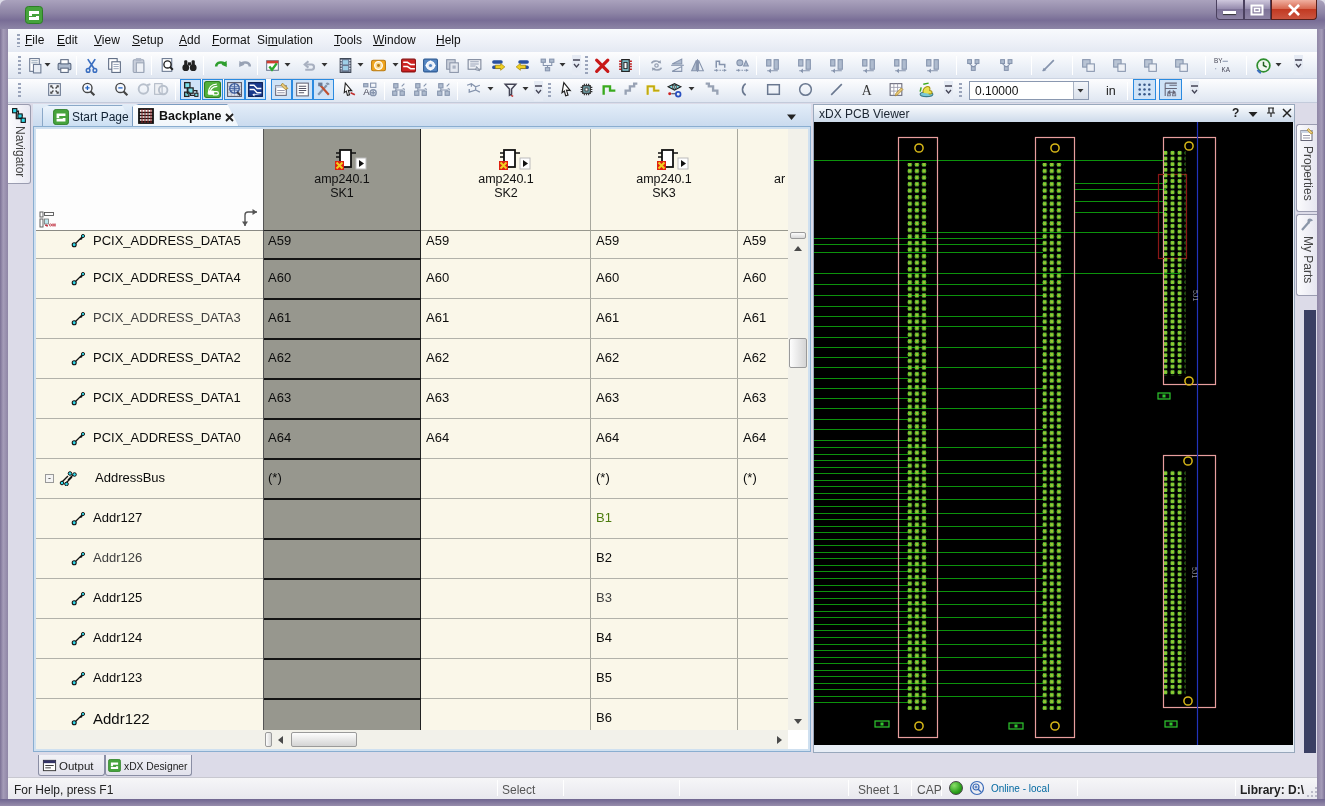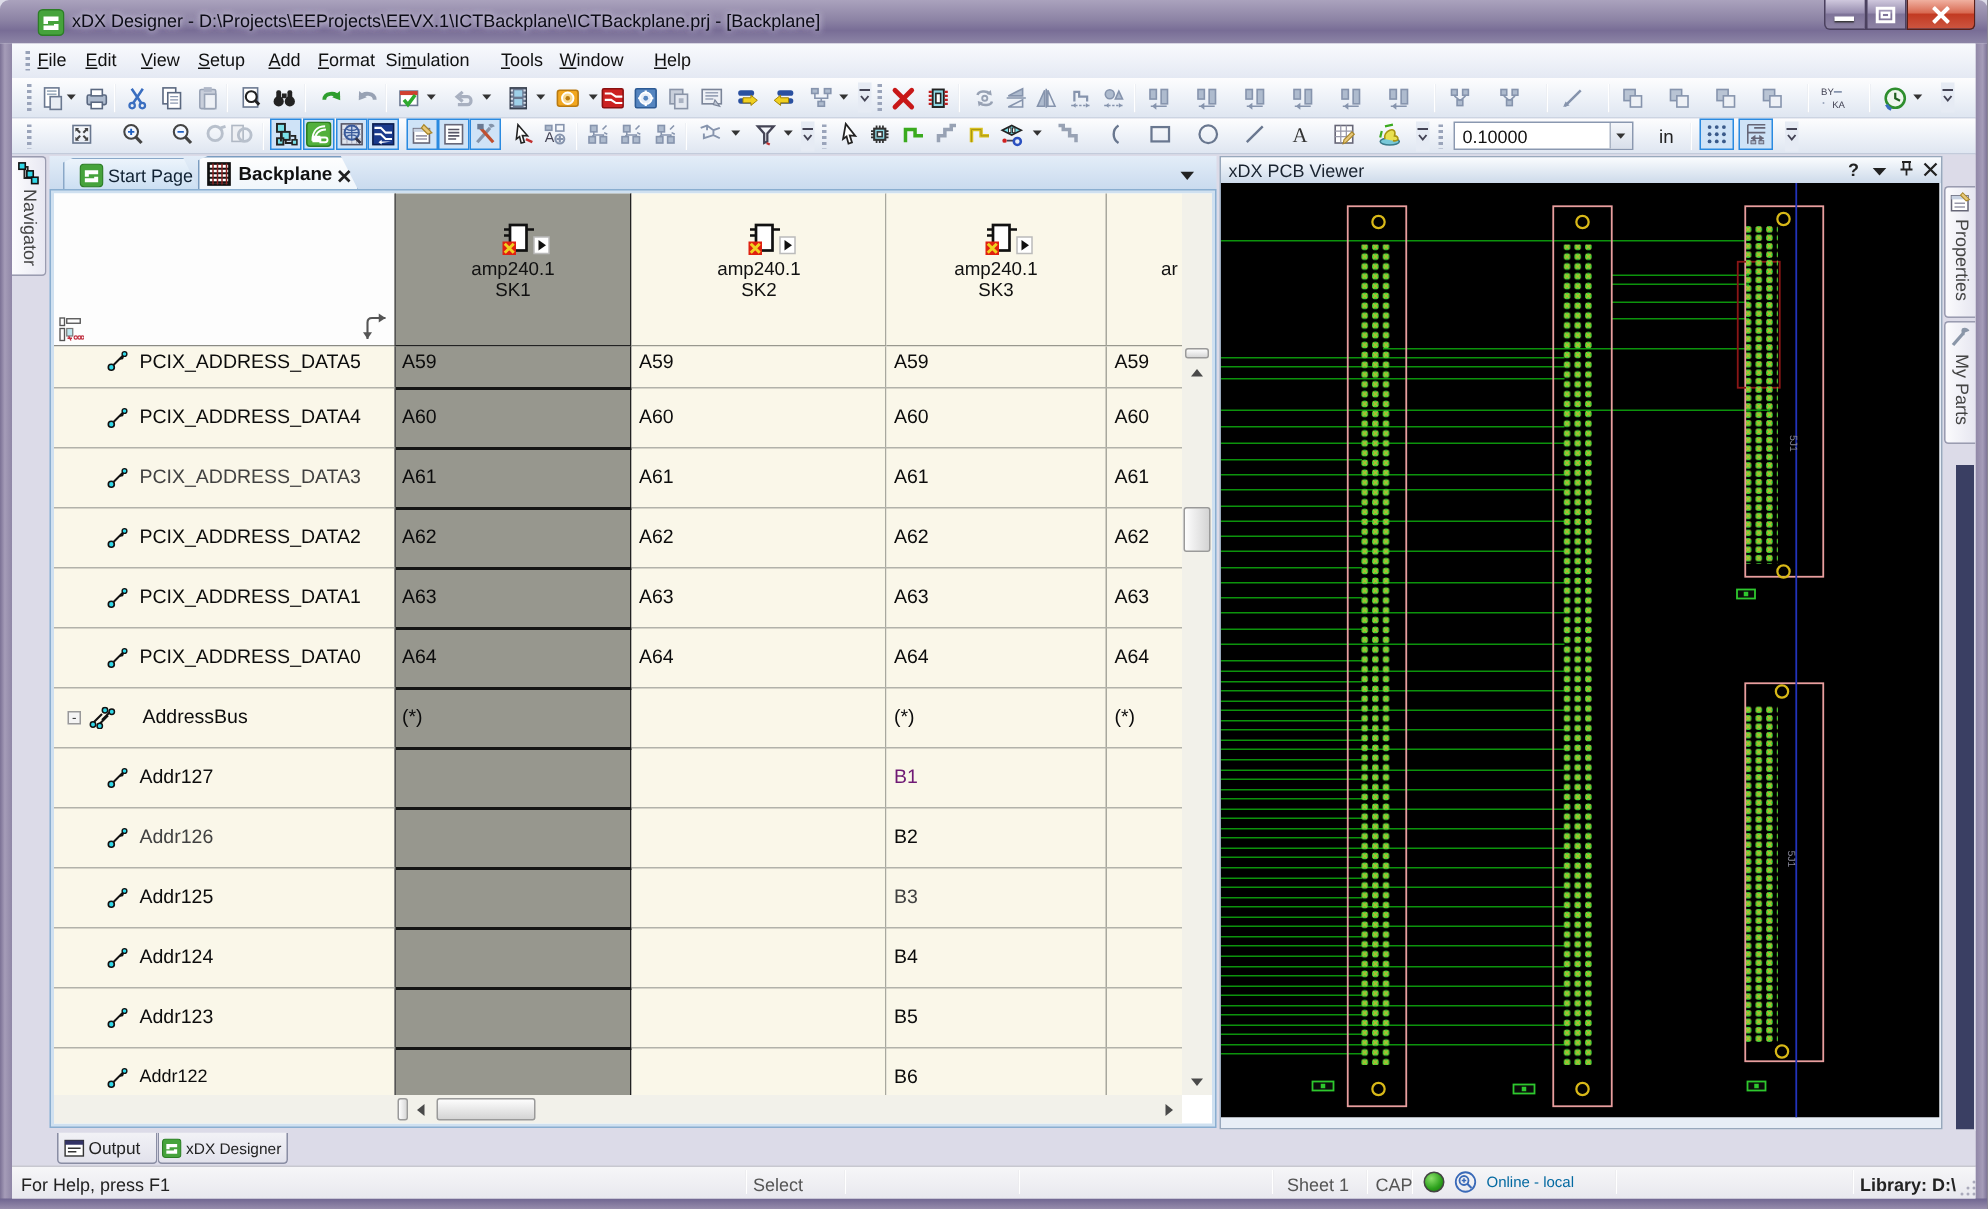--- a/index.html
+++ b/index.html
@@ -10,21 +10,20 @@
 <div id="win">
 
 <div class="w" style="left:0;top:0;width:1325px;height:29px;background:linear-gradient(#aaa2bd,#8d84a5 45%,#786d96 70%,#8d85a6);border-radius:6px 6px 0 0"></div>
 <div class="w" style="left:0;top:29px;width:8px;height:777px;background:linear-gradient(90deg,#7b7195,#a59cb8 40%,#8f86a6)"></div>
 <div class="w" style="left:1317px;top:29px;width:8px;height:777px;background:linear-gradient(90deg,#8f86a6,#a59cb8 60%,#7b7195)"></div>
 <div class="w" style="left:0;top:799px;width:1325px;height:7px;background:linear-gradient(#6f6590,#978dac)"></div>
 <svg class="w" style="left:25px;top:6px" width="18" height="18" viewBox="0 0 18 18">
 <rect x="0.5" y="0.5" width="17" height="17" rx="3" fill="#46a33c" stroke="#2c7d26"></rect>
 <path d="M4 5 h10 v3 h-7 v2 h7 v4 H4 v-3 h7 v-1 H4 z" fill="#fff"></path>
     </svg>
-<div class="w" style="left:48px;top:7px;font-size:12px;color:#0c0c16;text-shadow:0 0 4px #cfcade,0 0 4px #cfcade">xDX Designer - D:\Projects\EEProjects\EEVX.1\ICTBackplane\ICTBackplane.prj - [Backplane]</div>
 <div class="w" style="left:1216px;top:0;width:28px;height:20px;background:linear-gradient(#cfc8dd,#978daf 45%,#7e7398 50%,#8d83a4);border:1px solid #4b415f;border-top:none;border-radius:0 0 0 4px"></div>
 <div class="w" style="left:1244px;top:0;width:27px;height:20px;background:linear-gradient(#cfc8dd,#978daf 45%,#7e7398 50%,#8d83a4);border:1px solid #4b415f;border-top:none"></div>
 <div class="w" style="left:1271px;top:0;width:46px;height:20px;background:linear-gradient(#f0b0a0,#d86a52 45%,#c23a22 50%,#cc5540);border:1px solid #58201a;border-top:none;border-radius:0 0 4px 0"></div>
 <div class="w" style="left:1223px;top:11px;width:13px;height:3px;background:#fff;box-shadow:0 1px 1px #333"></div>
 <svg class="w" style="left:1249px;top:4px" width="16" height="12" viewBox="0 0 16 12">
       <rect x="2.5" y="1.5" width="11" height="9" fill="none" stroke="#fff" stroke-width="2"></rect>
       <rect x="5.5" y="4.5" width="5" height="3" fill="none" stroke="#fff" stroke-width="1.6"></rect>
     </svg>
 <svg class="w" style="left:1287px;top:4px" width="14" height="12" viewBox="0 0 14 12">
       <path d="M2 1 L12 11 M12 1 L2 11" stroke="#fff" stroke-width="2.6"></path>
@@ -701,21 +700,21 @@
 <div class="w" style="left:36px;top:538px;width:227px;height:1px;background:#b2b2aa"></div>
 <div class="w" style="left:264px;top:538px;width:157px;height:1.5px;background:#151515"></div>
 <div class="w" style="left:421px;top:538px;width:367px;height:1px;background:#b2b2aa"></div>
 <svg class="w" style="left:71px;top:510.5px" width="15" height="15" viewBox="0 0 15 15">
 <path d="M3 12 L12 3" stroke="#111" stroke-width="1.3"></path>
 <circle cx="3.2" cy="11.8" r="2" fill="#30d8e8" stroke="#111" stroke-width="1.1"></circle>
 <path d="M8 7 l4.5 -4.5 l-1.5 4 z" fill="#111"></path>
 <circle cx="12" cy="3" r="1.6" fill="#30d8e8" stroke="#111" stroke-width="0.9"></circle>
     </svg>
 <div class="w" style="left:93px;top:510px;font-size:13px;color:#0c0c0c">Addr127</div>
-<div class="w" style="left:596px;top:510px;font-size:13px;color:#701a75">B1</div>
+<div class="w" style="left:596px;top:510px;font-size:13px;color:#4d7c0f">B1</div>
 <div class="w" style="left:36px;top:578px;width:227px;height:1px;background:#b2b2aa"></div>
 <div class="w" style="left:264px;top:578px;width:157px;height:1.5px;background:#151515"></div>
 <div class="w" style="left:421px;top:578px;width:367px;height:1px;background:#b2b2aa"></div>
 <svg class="w" style="left:71px;top:550.5px" width="15" height="15" viewBox="0 0 15 15">
 <path d="M3 12 L12 3" stroke="#111" stroke-width="1.3"></path>
 <circle cx="3.2" cy="11.8" r="2" fill="#30d8e8" stroke="#111" stroke-width="1.1"></circle>
 <path d="M8 7 l4.5 -4.5 l-1.5 4 z" fill="#111"></path>
 <circle cx="12" cy="3" r="1.6" fill="#30d8e8" stroke="#111" stroke-width="0.9"></circle>
     </svg>
 <div class="w" style="left:93px;top:550px;font-size:13px;color:#404040">Addr126</div>
@@ -752,21 +751,21 @@
 <circle cx="12" cy="3" r="1.6" fill="#30d8e8" stroke="#111" stroke-width="0.9"></circle>
     </svg>
 <div class="w" style="left:93px;top:670px;font-size:13px;color:#0c0c0c">Addr123</div>
 <div class="w" style="left:596px;top:670px;font-size:13px;color:#0c0c0c">B5</div>
 <svg class="w" style="left:71px;top:710.5px" width="15" height="15" viewBox="0 0 15 15">
 <path d="M3 12 L12 3" stroke="#111" stroke-width="1.3"></path>
 <circle cx="3.2" cy="11.8" r="2" fill="#30d8e8" stroke="#111" stroke-width="1.1"></circle>
 <path d="M8 7 l4.5 -4.5 l-1.5 4 z" fill="#111"></path>
 <circle cx="12" cy="3" r="1.6" fill="#30d8e8" stroke="#111" stroke-width="0.9"></circle>
     </svg>
-<div class="w" style="left:93px;top:710px;font-size:12px;color:#0c0c0c">Addr122</div>
+<div class="w" style="left:93px;top:710px;font-size:15px;color:#0c0c0c">Addr122</div>
 <div class="w" style="left:596px;top:710px;font-size:13px;color:#0c0c0c">B6</div>
 <div class="w" style="left:788px;top:129px;width:20px;height:601px;background:#f2f1ea"></div>
 <div class="w" style="left:790px;top:232px;width:16px;height:7px;background:linear-gradient(#fdfdfd,#d8d8d8);border:1px solid #9a9a9a;border-radius:2px"></div>
 <svg class="w" style="left:790px;top:242px" width="16" height="14" viewBox="0 0 16 14">
       <path d="M8 4 L12 9 L4 9 z" fill="#4a4a4a"></path>
     </svg>
 <div class="w" style="left:789px;top:338px;width:18px;height:30px;background:linear-gradient(90deg,#fdfdfd,#d4d4d4);border:1px solid #9a9a9a;border-radius:2px"></div>
 <svg class="w" style="left:790px;top:714px" width="16" height="14" viewBox="0 0 16 14">
       <path d="M8 10 L12 5 L4 5 z" fill="#4a4a4a"></path>
     </svg>

